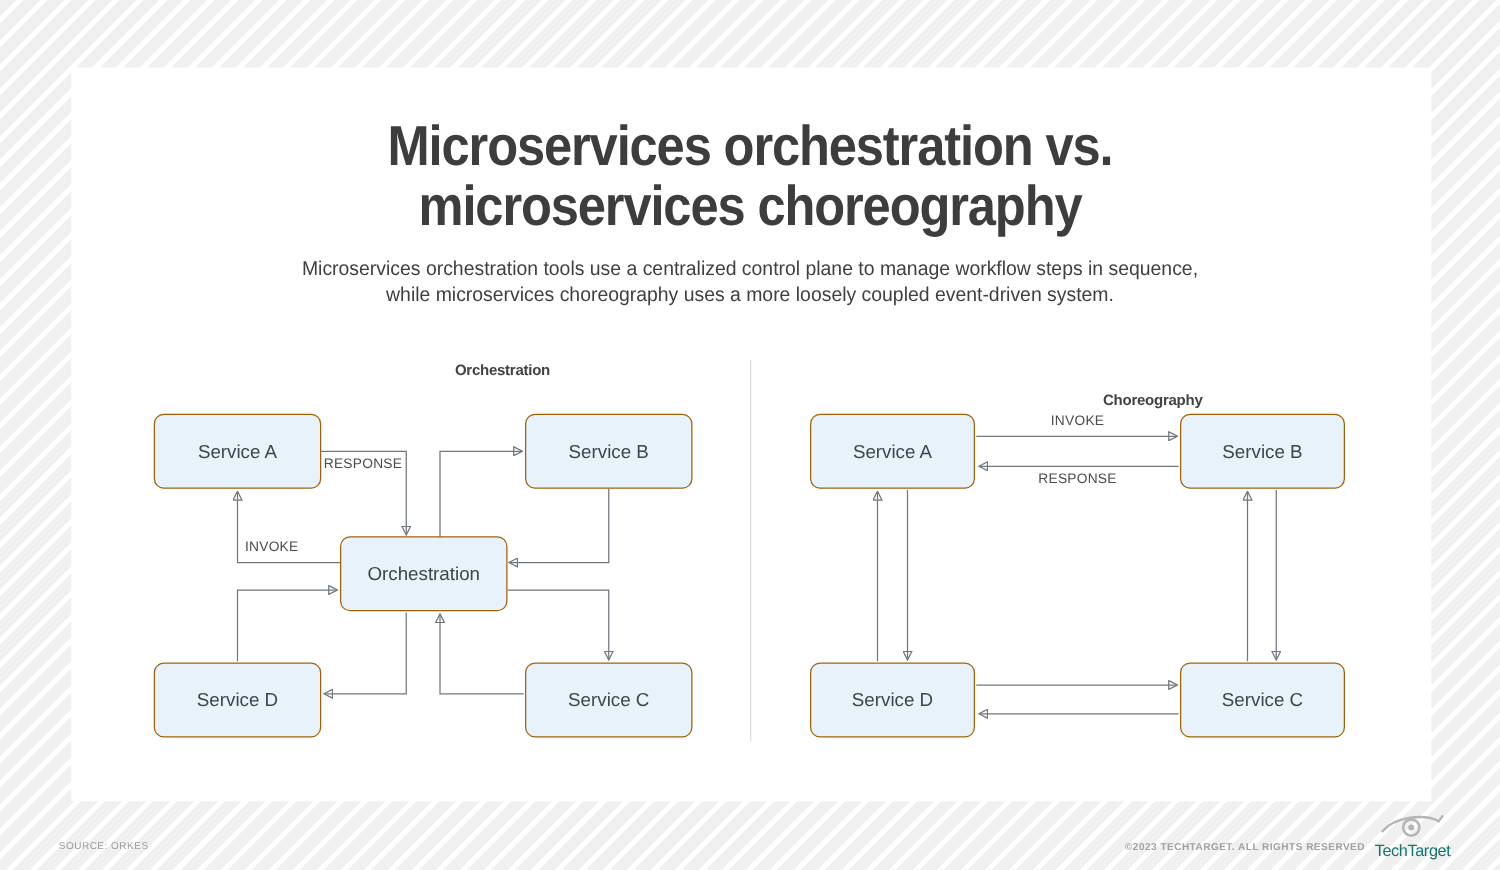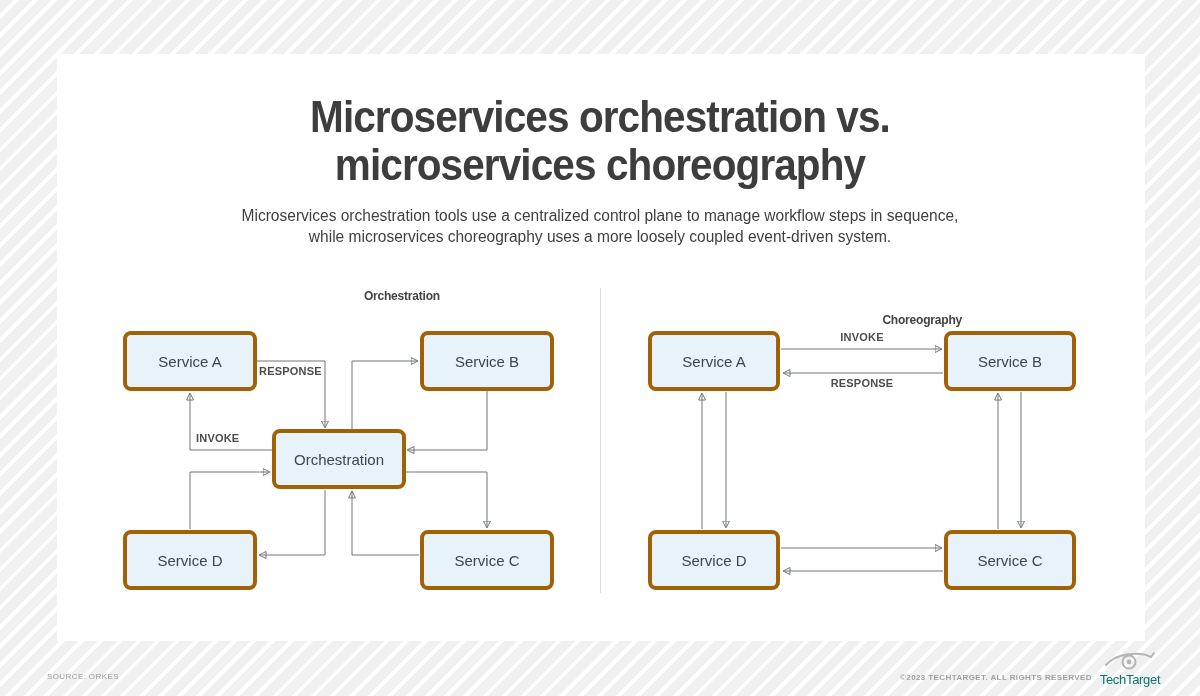--- a/index.html
+++ b/index.html
@@ -28,27 +28,27 @@
     font-weight: bold; font-size: 12px; color: #424242; letter-spacing: -0.2px;
   }
   .heading-orch { left: 240px; }
   .heading-chor { left: 762px; margin-top: 24px; }
   .divider {
     position: absolute; left: 600px; top: 288px; width: 1px; height: 305px;
     background: #dcdcdc;
   }
   .node {
     position: absolute; box-sizing: border-box; width: 134px; height: 60px;
-    background: #e7f2fb; border: 4px solid #a16207; border-radius: 8px;
+    background: #e7f2fb; border: 1px solid #a16207; border-radius: 8px;
     display: flex; align-items: center; justify-content: center;
     font-size: 15px; color: #3c4650;
   }
   .node-right { width: 132px; }
   .edge-label {
-    position: absolute; font-size: 11px; font-weight: bold; color: #4c4c4c;
+    position: absolute; font-size: 11px; font-weight: normal; color: #4c4c4c;
     letter-spacing: 0.2px;
   }
   .edge-label-center { width: 100px; text-align: center; }
   svg.arrows { position: absolute; left: 0; top: 0; }
   svg.arrows path { fill: none; stroke: #70777d; stroke-width: 1; }
   .footer-source {
     position: absolute; left: 47px; top: 672px; font-size: 8px; letter-spacing: 0.4px;
     color: #9b9b9b; font-weight: normal;
   }
   .footer-copyright {

